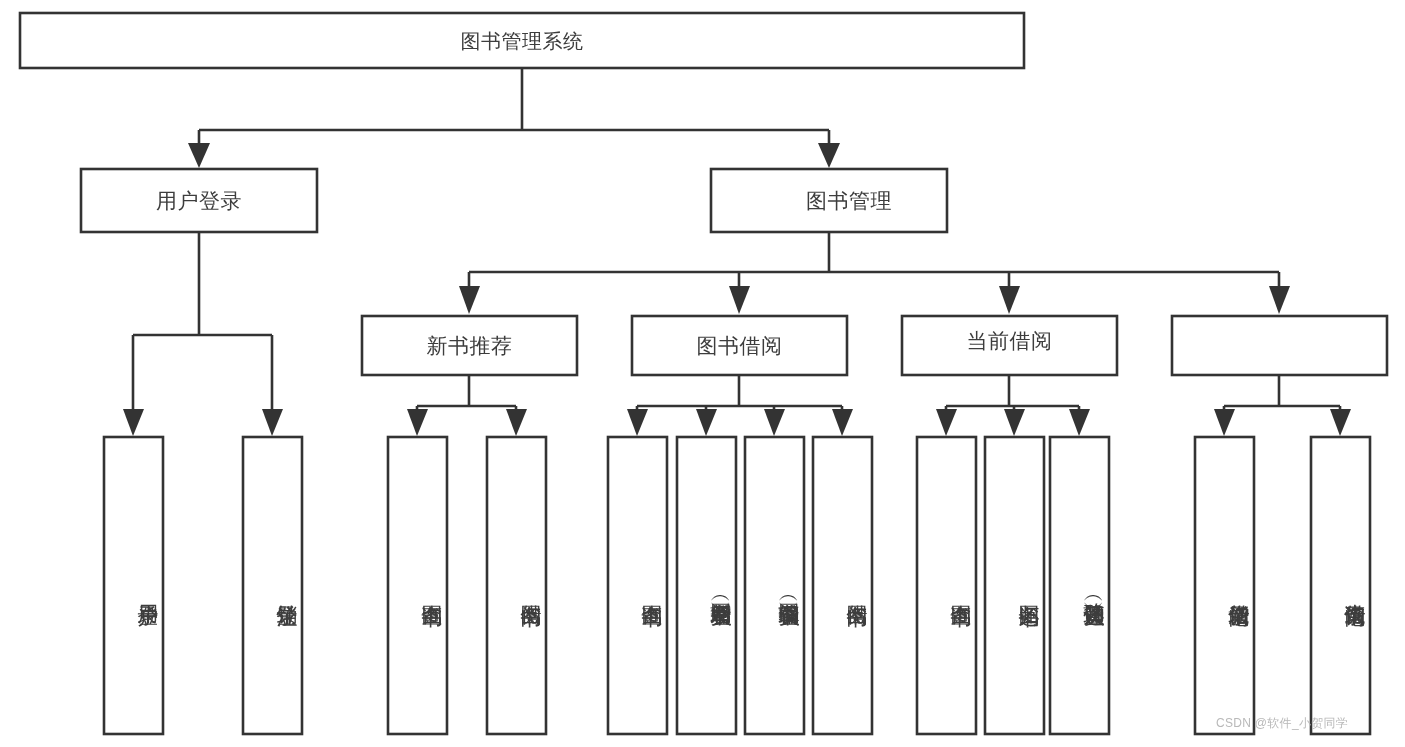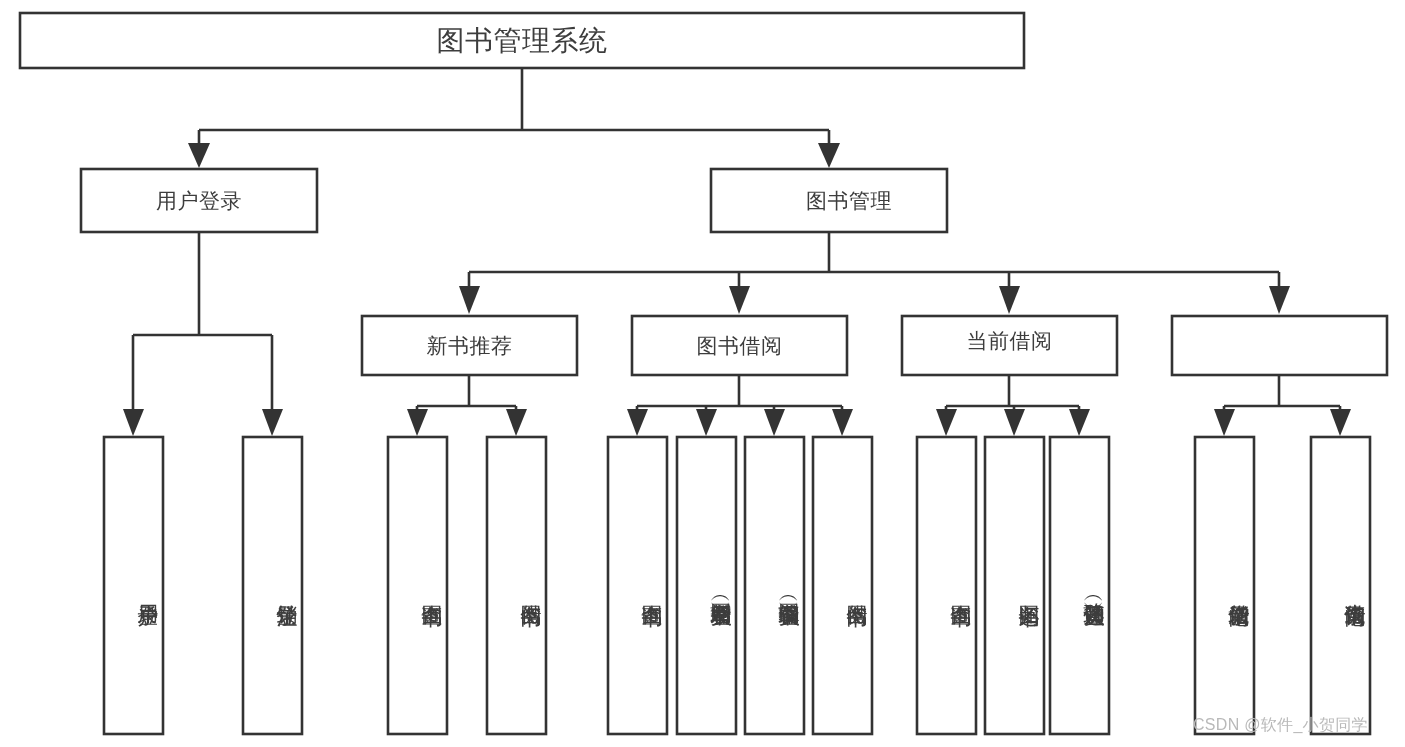--- a/index.html
+++ b/index.html
@@ -60,29 +60,30 @@
   .node-label.vertical {
     writing-mode: vertical-rl;
     text-orientation: upright;
     font-size: 21px;
     line-height: 1.45;
     padding-top: 6px;
     align-items: flex-start;
     justify-content: center;
   }
   .node-label.root {
-    font-size: 28px;
+    font-size: 20px;
   }
   .watermark {
     position: absolute;
     color: #b9b9b9;
-    font-size: 16px;
+    font-size: 12px;
     font-family: "Liberation Sans", "DejaVu Sans", sans-serif;
     white-space: nowrap;
     letter-spacing: 0.3px;
+    margin-left: 23px;
   }
 </style>
 </head>
 <body>
 
 <div id="diagram-root">
 
   <svg class="diagram-canvas" viewBox="0 0 1405 747">
 
     <g>

